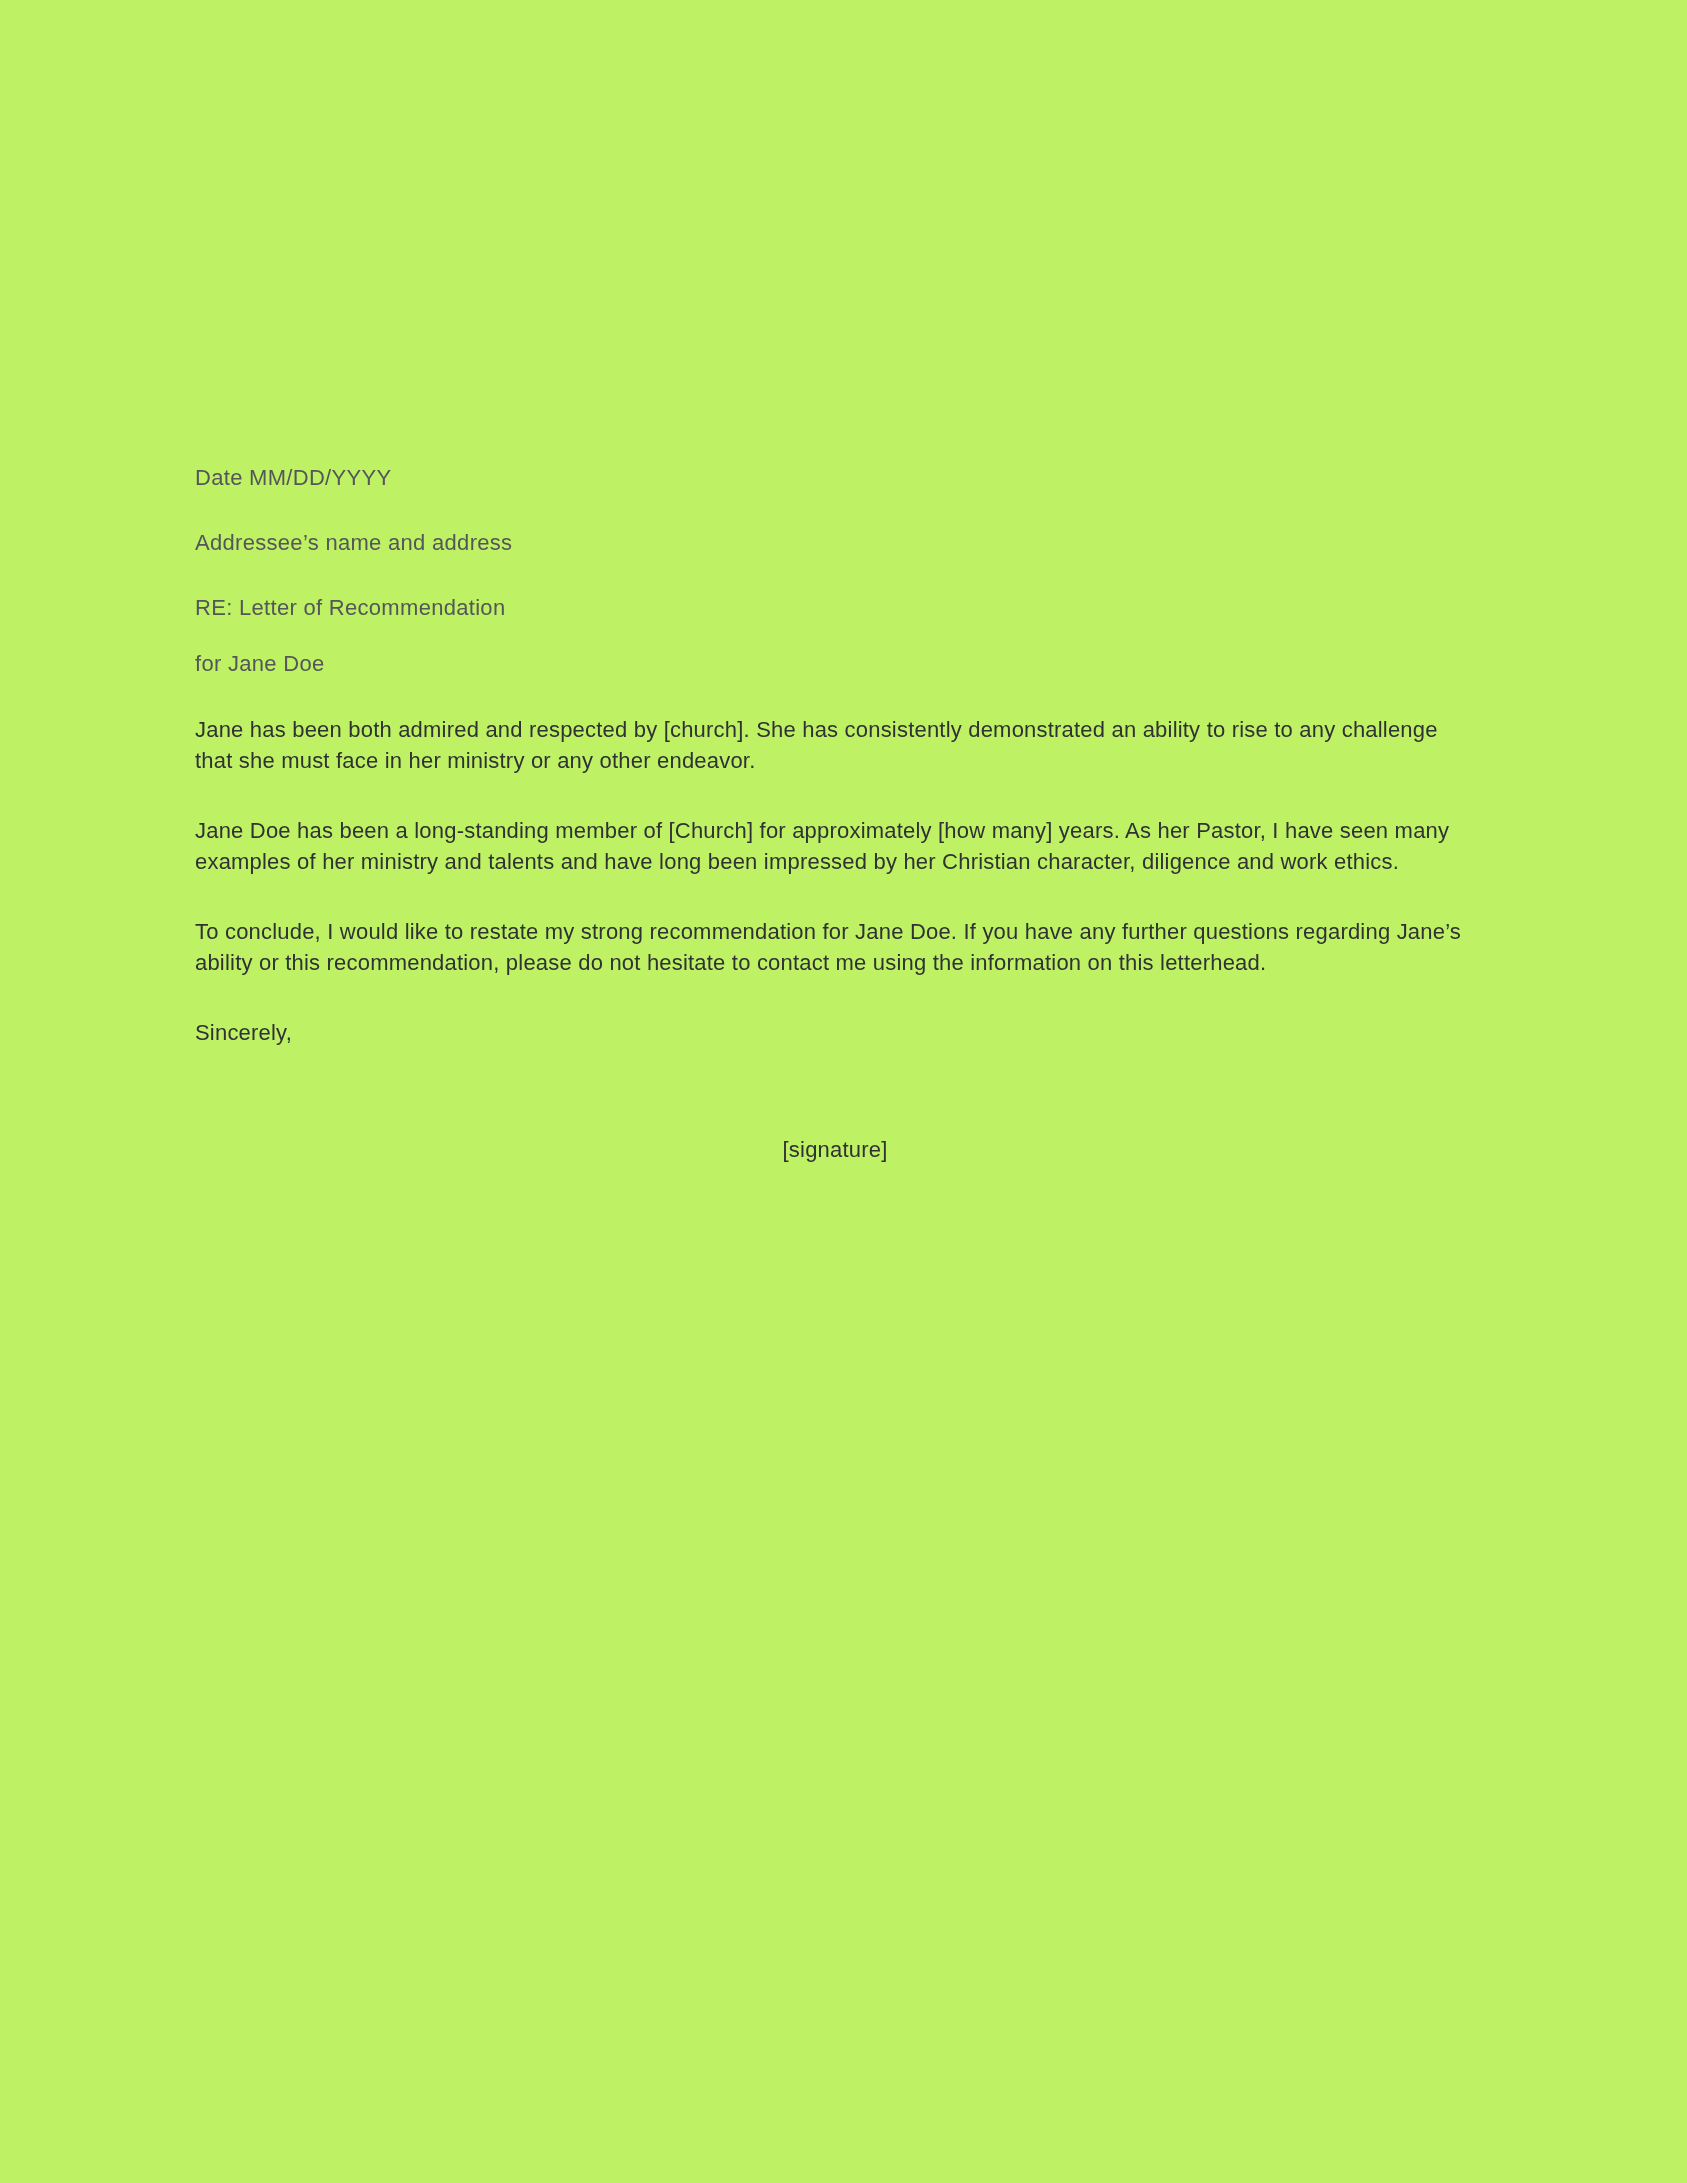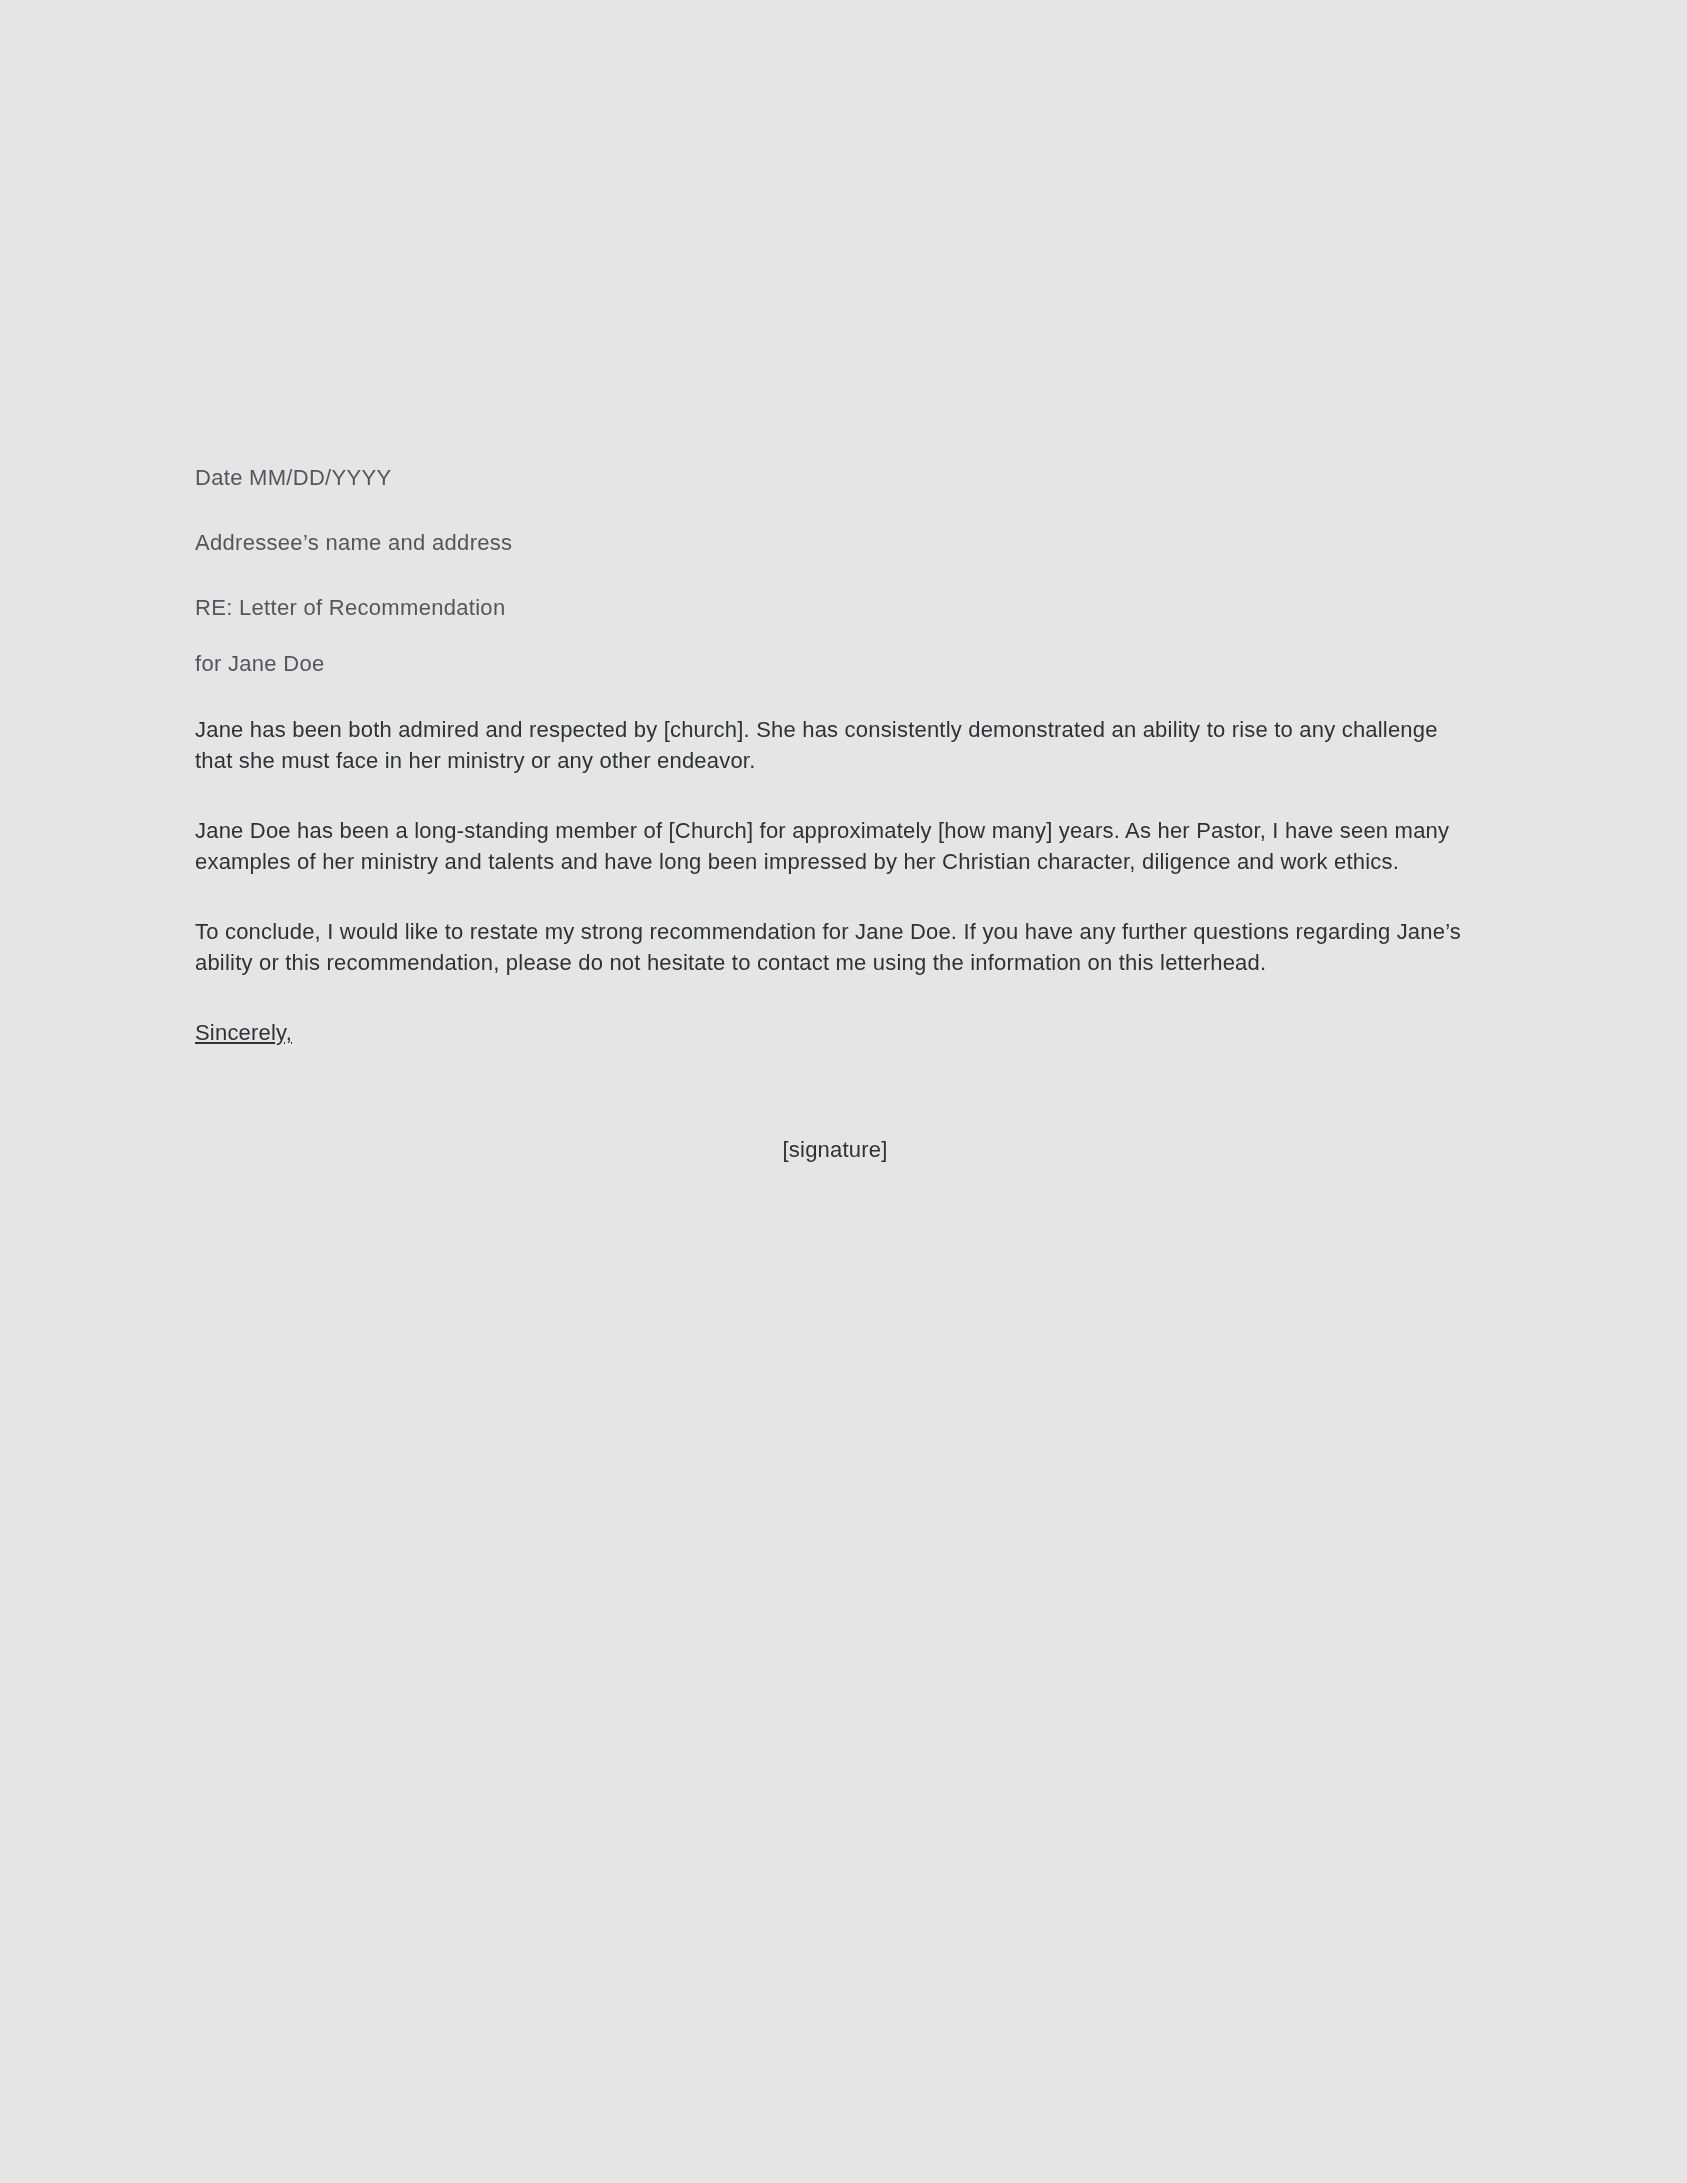--- a/index.html
+++ b/index.html
@@ -7,21 +7,21 @@
     padding: 0;
     background: #ffffff;
   }
   body {
     font-family: "Liberation Sans", sans-serif;
   }
   .page {
     position: relative;
     width: 1687px;
     height: 2184px;
-    background: #e5e5e5;
+    background: #bef264;
     overflow: hidden;
     box-sizing: border-box;
   }
   .letter-body {
     position: absolute;
     left: 195px;
     top: 463px;
     width: 1280px;
   }
   .head-line {
@@ -51,21 +51,20 @@
     letter-spacing: 0.2px;
     margin: 0 0 39px 0;
     text-align: left;
   }
   .closing {
     color: #2f3133;
     font-size: 22px;
     line-height: 31px;
     letter-spacing: 0.2px;
     margin: 0 0 0 0;
-    text-decoration: underline;
   }
   .signature-slot {
     color: #2f3133;
     font-size: 22px;
     line-height: 31px;
     letter-spacing: 0.2px;
     margin: 86px 0 0 0;
     text-align: center;
   }
 </style>

